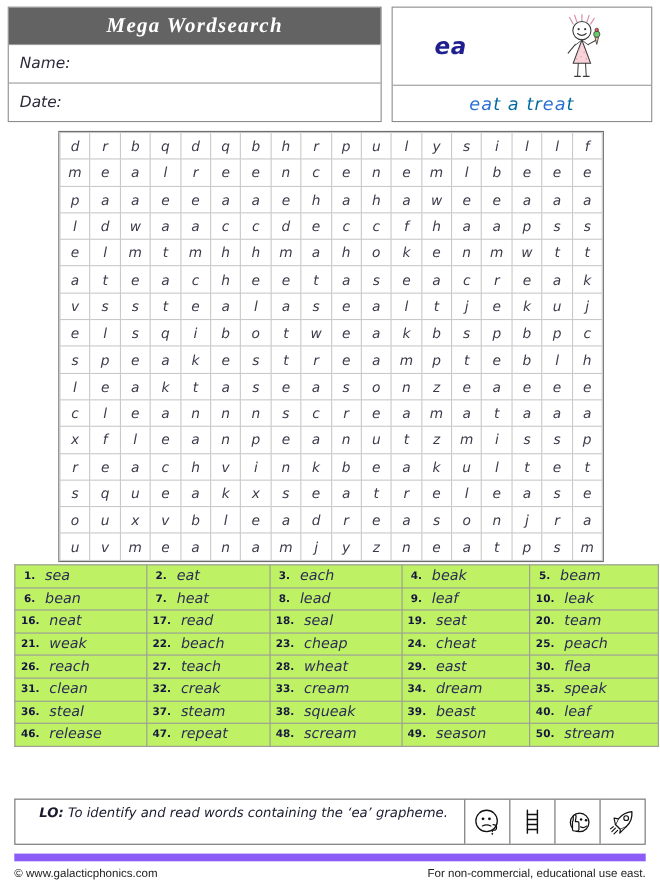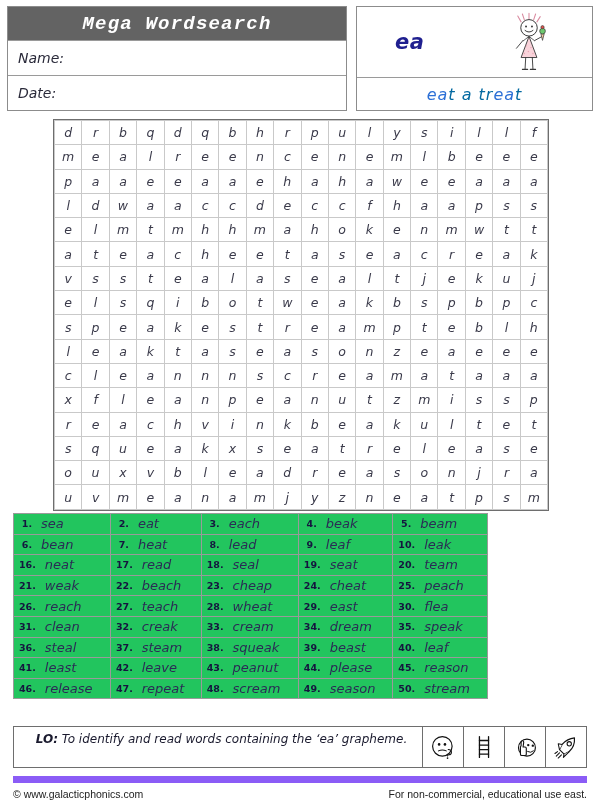--- a/index.html
+++ b/index.html
@@ -31,21 +31,21 @@
     flex-direction: column;
     background: #fff;
   }
   .title-bar {
     height: 33px;
     background: #636363;
     color: #ffffff;
     display: flex;
     align-items: center;
     justify-content: center;
-    font-family: Liberation Mono, monospace;
+    font-family: Liberation Serif, serif;
     font-size: 19px;
     font-style: italic;
     font-weight: bold;
     letter-spacing: 1.2px;
   }
   .field-line {
     flex: 1;
     border-top: 1px solid #9a9a9a;
     display: flex;
     align-items: center;
@@ -122,24 +122,24 @@
     padding: 0;
   }
   
   table.wsgrid td.vsep { border-left: 1px solid #7a7a7a; }
   table.wsgrid tr.hsep td { border-top: 1px solid #7a7a7a; }
 
   
   .wordlist {
     position: absolute;
     top: 513px; left: 13px;
-    width: 475px;
+    width: 586px;
     border: 1px solid #6e6e6e;
     border-collapse: collapse;
-    background: #22c55e;
+    background: #bef264;
   }
   .wordlist td {
     border: 1px solid #9a9a9a;
     height: 20.6px;
     padding: 0 0 0 5px;
     font-family: "DejaVu Sans", sans-serif;
     font-size: 13px;
     font-style: italic;
     color: #2b2b55;
     white-space: nowrap;
@@ -629,27 +629,20 @@
         <td><span class="num">35.</span><span>speak</span></td>
       </tr>
       <tr>
         <td><span class="num">36.</span><span>steal</span></td>
         <td><span class="num">37.</span><span>steam</span></td>
         <td><span class="num">38.</span><span>squeak</span></td>
         <td><span class="num">39.</span><span>beast</span></td>
         <td><span class="num">40.</span><span>leaf</span></td>
       </tr>
       <tr>
-        <td><span class="num">41.</span><span>least</span></td>
-        <td><span class="num">42.</span><span>leave</span></td>
-        <td><span class="num">43.</span><span>peanut</span></td>
-        <td><span class="num">44.</span><span>please</span></td>
-        <td><span class="num">45.</span><span>reason</span></td>
-      </tr>
-      <tr>
         <td><span class="num">46.</span><span>release</span></td>
         <td><span class="num">47.</span><span>repeat</span></td>
         <td><span class="num">48.</span><span>scream</span></td>
         <td><span class="num">49.</span><span>season</span></td>
         <td><span class="num">50.</span><span>stream</span></td>
       </tr>
     </tbody>
 </table>
 
 <div class="lo-bar">

